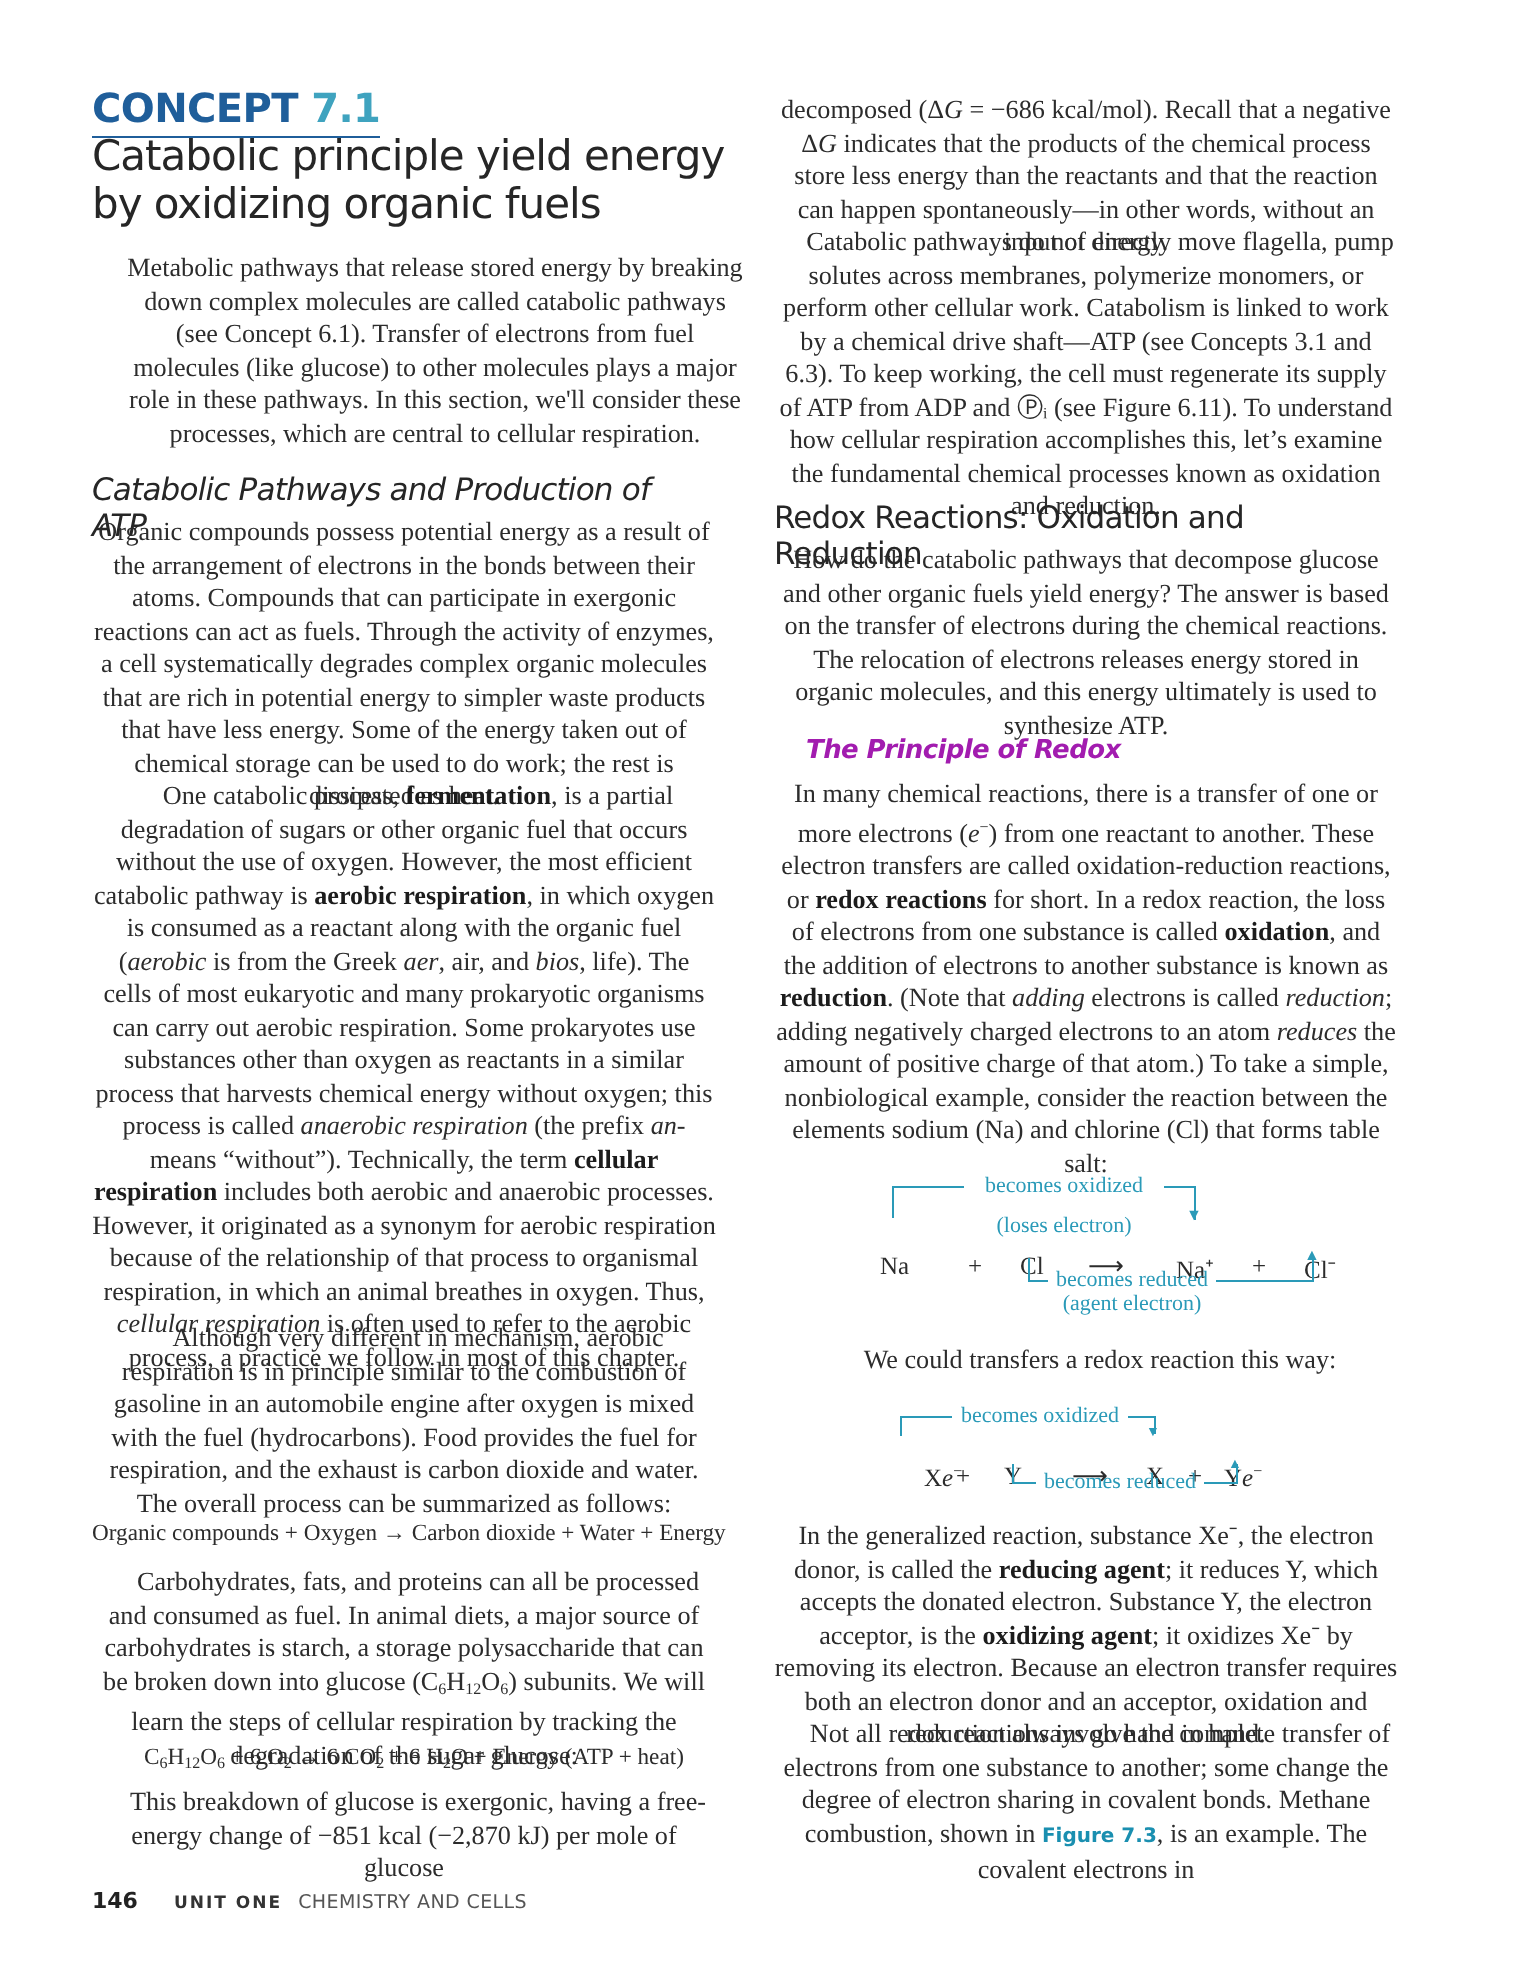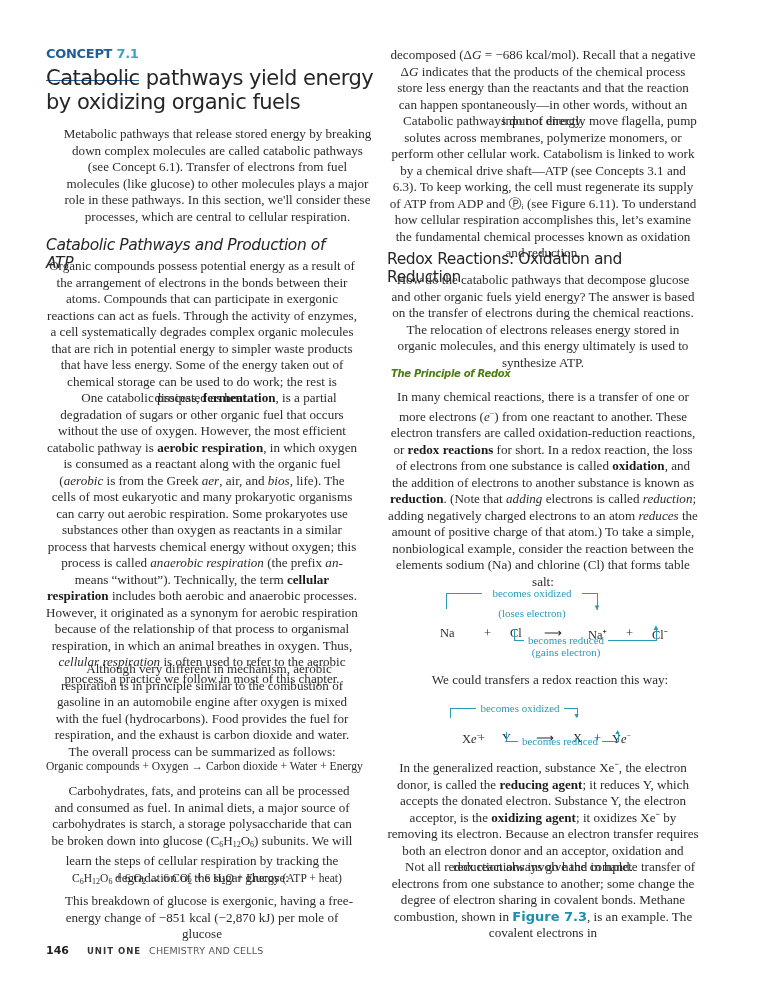--- a/index.html
+++ b/index.html
@@ -1,48 +1,48 @@
 <!DOCTYPE html>
 <html><head>
 <meta charset="utf-8">
 <style>
   html, body { margin: 0; padding: 0; background: #ffffff; }
   body { width: 768px; height: 994px; position: relative; overflow: hidden; color: #2a2a2a; }
   .col { position: absolute; top: 0; width: 310px; }
   .col-left { left: 46px; }
   .col-right { left: 387px; width: 312px; }
-  .concept-label { position: absolute; top: 44px; left: 0; font-family: "DejaVu Sans", sans-serif; font-weight: bold; font-size: 13px; letter-spacing: -0.3px; color: #1f5e9a; border-bottom: 1.5px solid #1f5e9a; padding-bottom: 16px; line-height: 20px; }
+  .concept-label { position: absolute; top: 44px; left: 0; font-family: "DejaVu Sans", sans-serif; font-weight: bold; font-size: 20px; letter-spacing: -0.3px; color: #1f5e9a; border-bottom: 1.5px solid #1f5e9a; padding-bottom: 4px; line-height: 20px; }
   .concept-label .num { color: #3fa3bf; }
   .concept-title { position: absolute; top: 66px; left: 0; width: 340px; font-family: "DejaVu Sans", sans-serif; font-size: 21px; line-height: 24px; color: #262626; letter-spacing: -0.5px; font-weight: 500; }
   .para { position: absolute; left: 0; font-family: "Liberation Serif", serif; font-size: 13.1px; line-height: 16.5px; color: #2c2c2c; margin: 0; text-align: center; }
   .para b { font-weight: bold; color: #1c1c1c; }
   .para i { font-style: italic; }
-  .para .fig { font-family: "DejaVu Sans", sans-serif; font-weight: bold; color: #1a8fb0; font-size: 13px; }
+  .para .fig { font-family: "DejaVu Sans", sans-serif; font-weight: bold; color: #1a8fb0; font-size: 10px; }
   .ind { text-indent: 14px; }
   .h2 { position: absolute; left: 0; font-family: "DejaVu Sans", sans-serif; font-size: 15.5px; font-weight: 500; color: #262626; letter-spacing: -0.4px; line-height: 18px; }
-  .h3 { position: absolute; left: 4px; font-family: "DejaVu Sans", sans-serif; font-size: 10px; font-weight: bold; font-style: italic; color: #4d7c0f; letter-spacing: -0.3px; }
+  .h3 { position: absolute; left: 16px; font-family: "DejaVu Sans", sans-serif; font-size: 13px; font-weight: bold; font-style: italic; color: #a21caf; letter-spacing: -0.3px; }
   .eq { position: absolute; font-family: "Liberation Serif", serif; font-size: 11.6px; color: #2c2c2c; white-space: nowrap; }
   sub { font-size: 8px; vertical-align: -2px; }
   sup { font-size: 8px; vertical-align: 5px; }
   .footer { position: absolute; top: 944px; left: 46px; font-family: "DejaVu Sans", sans-serif; font-size: 10px; color: #444; white-space: nowrap; }
   .footer .pg { font-weight: bold; font-size: 11px; color: #222; margin-right: 18px; }
   .footer .unit { font-weight: bold; font-size: 8.5px; letter-spacing: 1px; margin-right: 8px; color: #333; }
   .footer .chap { font-size: 9.5px; letter-spacing: 0.2px; color: #555; }
   .diagram { position: absolute; }
   .dtxt { position: absolute; font-family: "Liberation Serif", serif; white-space: nowrap; }
   .dlabel { color: #2a9ab8; font-size: 11px; line-height: 12px; text-align: center; }
   .dchem { color: #2c2c2c; font-size: 12.5px; margin-top: 13px; }
   .ln { position: absolute; background: #2a9ab8; }
 </style>
 </head>
 <body>
 
 <div class="col col-left">
   <div class="concept-label"><span>CONCEPT</span> <span class="num">7.1</span></div>
-  <div class="concept-title">Catabolic pathways yield energy by oxidizing organic fuels</div>
+  <div class="concept-title">Catabolic principle yield energy by oxidizing organic fuels</div>
 
   <p class="para" style="top:126px; width:315px;margin-left:14px;">Metabolic pathways that release stored energy by breaking down complex molecules are called catabolic pathways (see Concept 6.1). Transfer of electrons from fuel molecules (like glucose) to other molecules plays a major role in these pathways. In this section, we'll consider these processes, which are central to cellular respiration.</p>
 
   <div class="h2" style="top:236px;font-style:italic;">Catabolic Pathways and Production of ATP</div>
 
   <p class="para" style="top:258px; width:312px;">Organic compounds possess potential energy as a result of the arrangement of electrons in the bonds between their atoms. Compounds that can participate in exergonic reactions can act as fuels. Through the activity of enzymes, a cell systematically degrades complex organic molecules that are rich in potential energy to simpler waste products that have less energy. Some of the energy taken out of chemical storage can be used to do work; the rest is dissipated as heat.</p>
 
   <p class="para ind" style="top:390px; width:312px;"><span>One catabolic process, </span><b>fermentation</b><span>, is a partial degradation of sugars or other organic fuel that occurs without the use of oxygen. However, the most efficient catabolic pathway is </span><b>aerobic respiration</b><span>, in which oxygen is consumed as a reactant along with the organic fuel (</span><i>aerobic</i><span> is from the Greek </span><i>aer</i><span>, air, and </span><i>bios</i><span>, life). The cells of most eukaryotic and many prokaryotic organisms can carry out aerobic respiration. Some prokaryotes use substances other than oxygen as reactants in a similar process that harvests chemical energy without oxygen; this process is called </span><i>anaerobic respiration</i><span> (the prefix </span><i>an-</i><span> means “without”). Technically, the term </span><b>cellular respiration</b><span> includes both aerobic and anaerobic processes. However, it originated as a synonym for aerobic respiration because of the relationship of that process to organismal respiration, in which an animal breathes in oxygen. Thus, </span><i>cellular respiration</i><span> is often used to refer to the aerobic process, a practice we follow in most of this chapter.</span></p>
 
   <p class="para ind" style="top:661px; width:312px;">Although very different in mechanism, aerobic respiration is in principle similar to the combustion of gasoline in an automobile engine after oxygen is mixed with the fuel (hydrocarbons). Food provides the fuel for respiration, and the exhaust is carbon dioxide and water. The overall process can be summarized as follows:</p>
@@ -83,21 +83,21 @@
   <div class="dtxt dchem" style="left:54px; top:28px;">+</div>
   <div class="dtxt dchem" style="left:80px; top:28px;">Cl</div>
   <div class="dtxt dchem" style="left:114px; top:27px;">⟶</div>
   <div class="dtxt dchem" style="left:158px; top:28px;">Na⁺</div>
   <div class="dtxt dchem" style="left:196px; top:28px;">+</div>
   <div class="dtxt dchem" style="left:222px; top:28px;">Cl⁻</div>
 
   <div class="ln" style="left:84px; top:44px; width:1px; height:12px;"></div>
   <div class="ln" style="left:84px; top:55px; width:10px; height:1px;"></div>
   <div class="dtxt dlabel" style="left:94px; top:49px; width:84px;">becomes reduced</div>
-  <div class="dtxt dlabel" style="left:94px; top:61px; width:84px;">(gains electron)</div>
+  <div class="dtxt dlabel" style="left:94px; top:61px; width:84px;">(agent electron)</div>
   <div class="ln" style="left:178px; top:55px; width:48px; height:1px;"></div>
   <div class="ln" style="left:226px; top:44px; width:1px; height:12px;"></div>
   <div class="dtxt" style="left:222px; top:38px; color:#2a9ab8; font-size:8px;">▲</div>
 </div>
 
 <p class="para ind" style="position:absolute; left:387px; top:672px; width:312px;">We could transfers a redox reaction this way:</p>
 
 <div class="diagram" style="left:440px; top:700px; width:220px; height:50px;">
   <div class="ln" style="left:10px; top:8px; width:1px; height:10px;"></div>
   <div class="ln" style="left:10px; top:8px; width:26px; height:1px;"></div>

